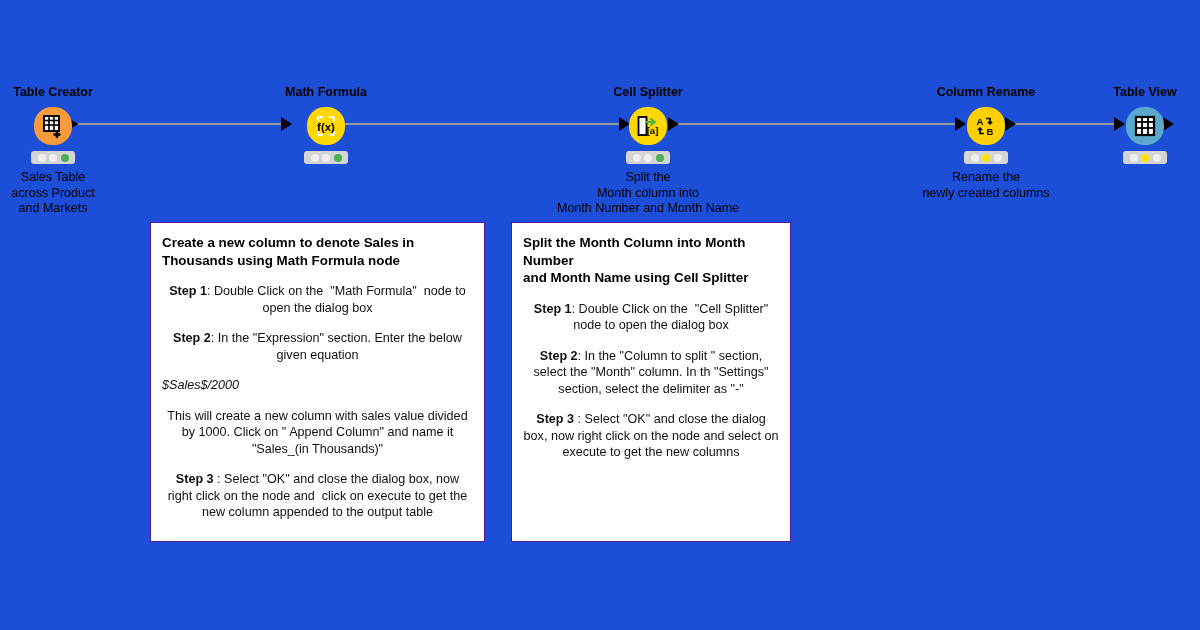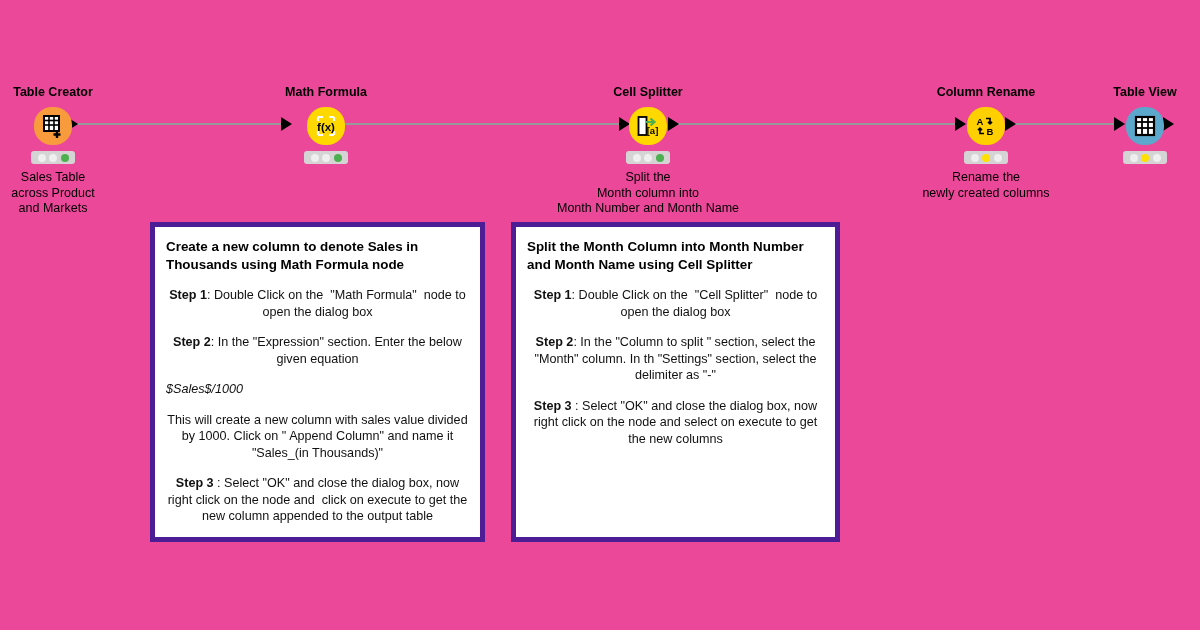--- a/index.html
+++ b/index.html
@@ -7,21 +7,21 @@
     margin: 0; padding: 0;
     width: 1200px; height: 630px;
     background: #ffffff;
     font-family: "Liberation Sans", sans-serif;
     overflow: hidden;
   }
   #canvas {
     position: relative;
     width: 1200px;
     height: 630px;
-    background: #ec4899;
+    background: #1d4ed8;
   }
 
   
   .conn-line {
     position: absolute;
     height: 2px;
     background: #999999;
   }
   .port {
     position: absolute;
@@ -86,21 +86,21 @@
     color: #000000;
     white-space: pre-line;
   }
 
   
   .ic { display: block; }
 
   
   .annot {
     position: absolute;
-    border: 5px solid #4c1d95;
+    border: 1px solid #4c1d95;
     background: #ffffff;
   }
   .annot-inner {
     padding: 11px 11px 10px 11px;
     font-size: 12.6px;
     line-height: 16.5px;
     color: #111111;
   }
   .annot-title {
     font-weight: bold;
@@ -248,27 +248,27 @@
     </div>
     <div class="node-desc"></div>
   </div>
 
   <div class="annot" style="left:150px; top:222px; width:335px; height:320px;">
     <div class="annot-inner">
       <div class="annot-title">Create a new column to denote Sales in
 Thousands using Math Formula node</div>
       <p class="annot-p"><b>Step 1</b><span>: Double Click on the  "Math Formula"  node to open the dialog box</span></p>
       <p class="annot-p"><b>Step 2</b><span>: In the "Expression" section. Enter the below given equation</span></p>
-      <p class="annot-eq">$Sales$/1000</p>
+      <p class="annot-eq">$Sales$/2000</p>
       <p class="annot-p">This will create a new column with sales value divided by 1000. Click on " Append Column" and name it "Sales_(in Thousands)"</p>
       <p class="annot-p"><b>Step 3</b><span> : Select "OK" and close the dialog box, now right click on the node and  click on execute to get the new column appended to the output table</span></p>
     </div>
   </div>
 
-  <div class="annot" style="left:511px; top:222px; width:329px; height:320px;">
+  <div class="annot" style="left:511px; top:222px; width:280px; height:320px;">
     <div class="annot-inner">
       <div class="annot-title">Split the Month Column into Month Number
 and Month Name using Cell Splitter</div>
       <p class="annot-p"><b>Step 1</b><span>: Double Click on the  "Cell Splitter"  node to open the dialog box</span></p>
       <p class="annot-p"><b>Step 2</b><span>: In the "Column to split " section, select the "Month" column. In th "Settings" section, select the delimiter as "-"</span></p>
       <p class="annot-p"><b>Step 3</b><span> : Select "OK" and close the dialog box, now right click on the node and select on execute to get the new columns</span></p>
     </div>
   </div>
 
 </div>

